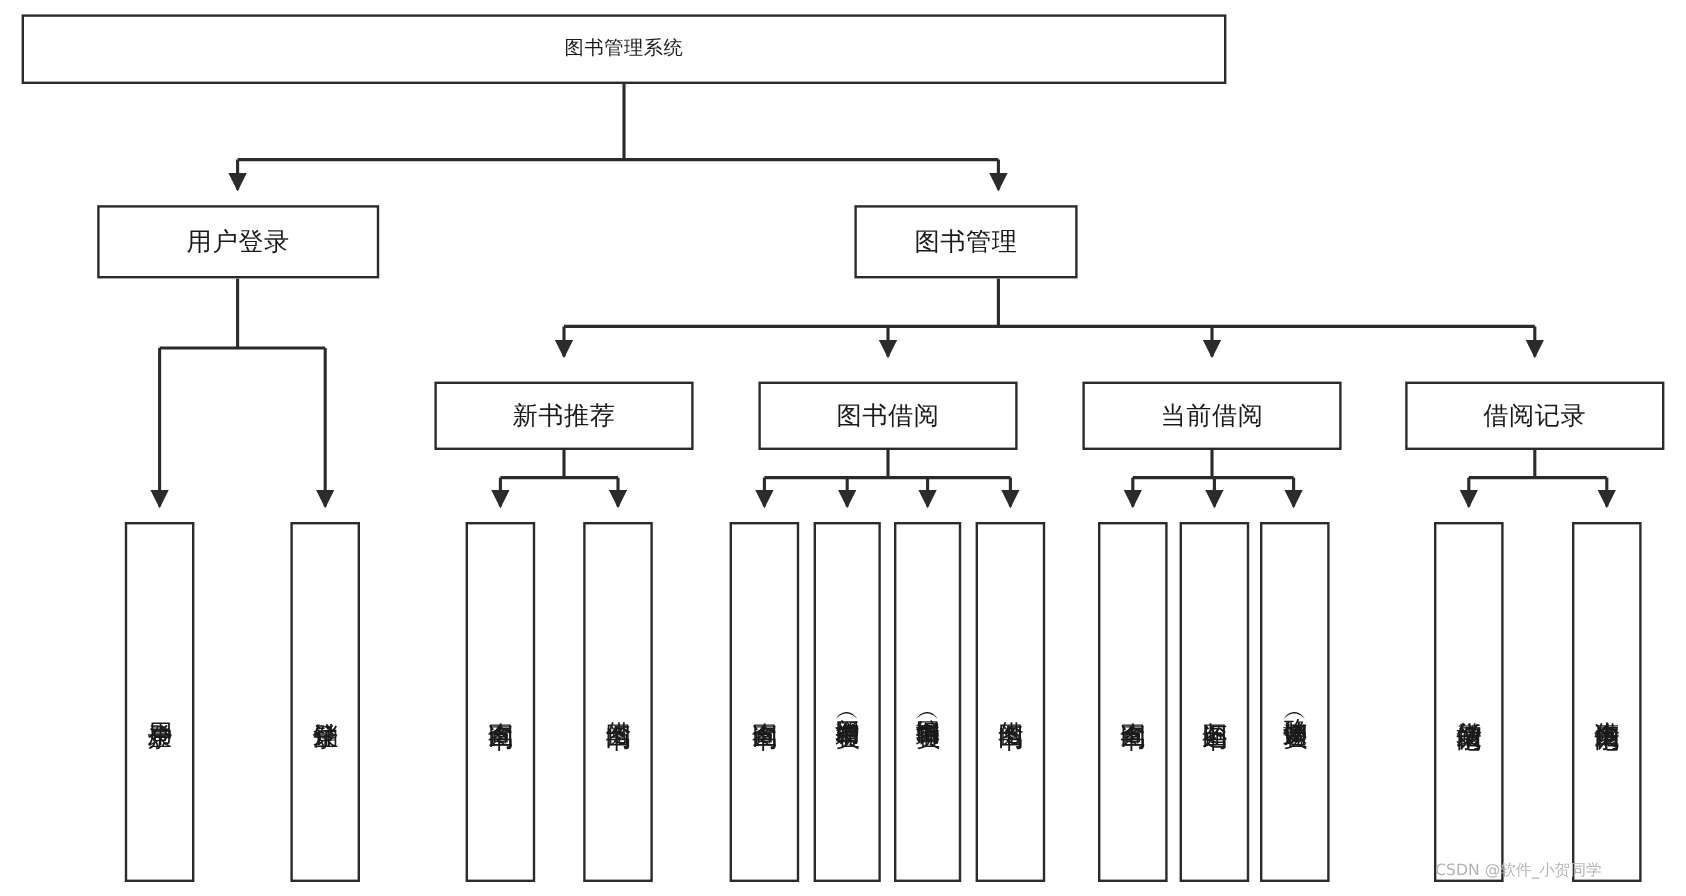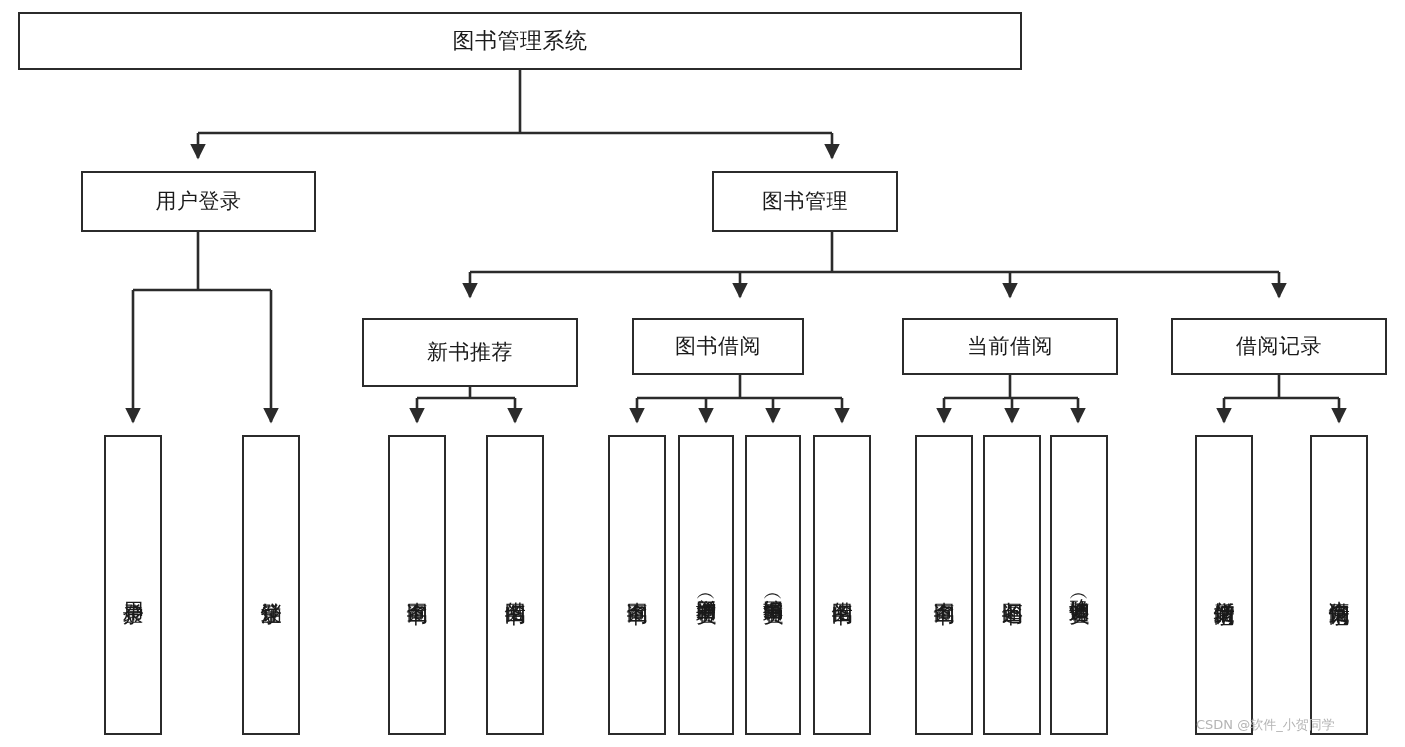--- a/index.html
+++ b/index.html
@@ -41,21 +41,21 @@
     text-align: center;
     line-height: 1.12;
     letter-spacing: 0.5px;
   }
   
   .node.horiz .node-label {
     font-size: 21px;
     white-space: nowrap;
   }
   .node.root .node-label {
-    font-size: 22px;
+    font-size: 16px;
     font-family: Liberation Serif, serif;
   }
   
   .node.vert {
     align-items: center;
     justify-content: center;
     padding-top: 4px;
   }
   .node.vert .node-label {
     writing-mode: vertical-rl;
@@ -136,25 +136,25 @@
   </div>
 
   <div class="node horiz" style="left:81px; top:171px; width:235px; height:61px;">
     <span class="node-label">用户登录</span>
   </div>
 
   <div class="node horiz" style="left:712px; top:171px; width:186px; height:61px;">
     <span class="node-label">图书管理</span>
   </div>
 
-  <div class="node horiz" style="left:362px; top:318px; width:216px; height:69px;">
+  <div class="node horiz" style="left:362px; top:318px; width:216px; height:57px;">
     <span class="node-label">新书推荐</span>
   </div>
 
-  <div class="node horiz" style="left:632px; top:318px; width:172px; height:57px;">
+  <div class="node horiz" style="left:632px; top:318px; width:216px; height:57px;">
     <span class="node-label">图书借阅</span>
   </div>
 
   <div class="node horiz" style="left:902px; top:318px; width:216px; height:57px;">
     <span class="node-label">当前借阅</span>
   </div>
 
   <div class="node horiz" style="left:1171px; top:318px; width:216px; height:57px;">
     <span class="node-label">借阅记录</span>
   </div>

